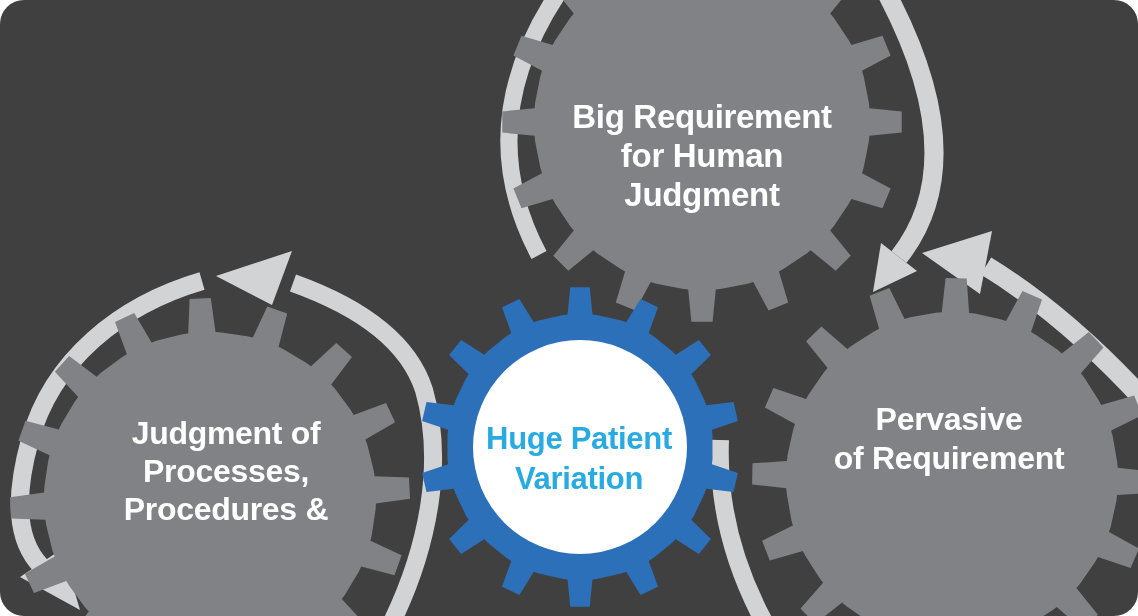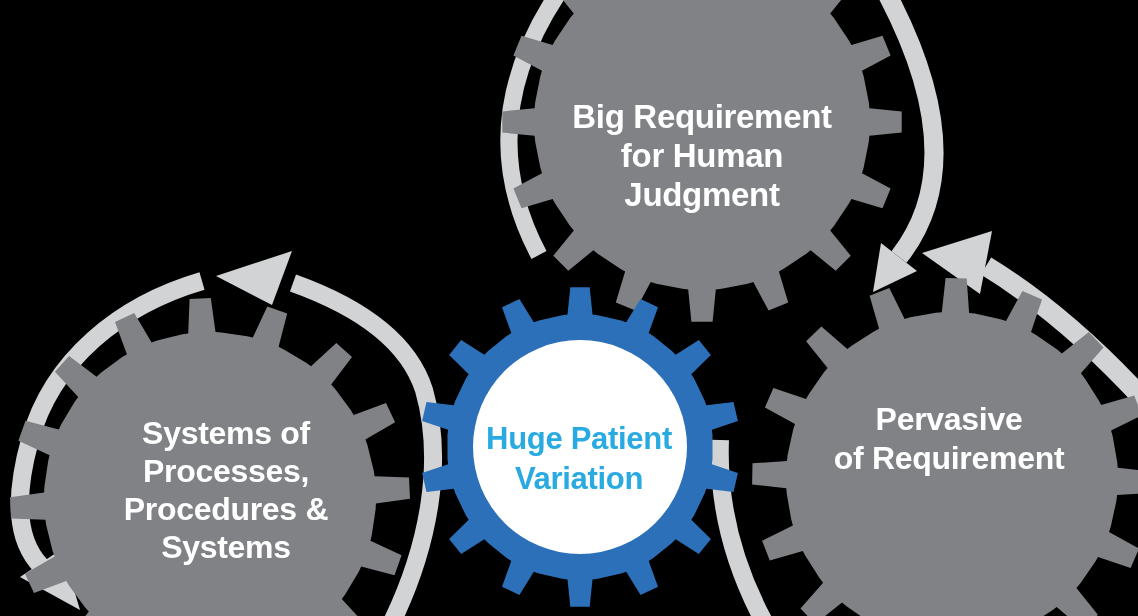--- a/index.html
+++ b/index.html
@@ -21,21 +21,21 @@
   }
   .label-top   {left:702px; top:97px;  font-size:33px; line-height:39px;}
   .label-left  {left:226px; top:414px; font-size:32px; line-height:38px;}
   .label-right {left:949px; top:400px; font-size:32px; line-height:39px;}
   .label-center{left:579px; top:419px; font-size:31px; line-height:40px;}
   .arrow-band{fill:none;stroke-linecap:butt;}
 </style>
 </head>
 <body>
 
-<div id="canvas" style="background: #000000;">
+<div id="canvas" style="background: #404040; border-radius: 24px;">
 
   <svg id="gearsvg" width="1138" height="616" viewBox="0 0 1138 616">
 
     <g>
 
       <path class="arrow-band" stroke-width="17" d="M 559,-8 Q 470,125 539,255" stroke="#D2D3D5"></path>
 
       <path class="arrow-band" stroke-width="19" d="M 886,-8 Q 975,160 899,257" stroke="#D2D3D5"></path>
       <polygon class="arrow-head" points="873,292 917,271 881,243" fill="#D2D3D5"></polygon>
 
@@ -61,24 +61,23 @@
     </g>
   </svg>
 
   <div class="gear-label label-top" style="color: rgb(255, 255, 255);">
     <div>Big Requirement</div>
     <div>for Human</div>
     <div>Judgment</div>
   </div>
 
   <div class="gear-label label-left" style="color: rgb(255, 255, 255);">
-    <div>Systems of</div>
+    <div>Judgment of</div>
     <div>Processes,</div>
     <div>Procedures &amp;</div>
-    <div>Systems</div>
   </div>
 
   <div class="gear-label label-right" style="color: rgb(255, 255, 255);">
     <div>Pervasive</div>
     <div>of Requirement</div>
   </div>
 
   <div class="gear-label label-center" style="color: rgb(41, 171, 226);">
     <div>Huge Patient</div>
     <div>Variation</div>

